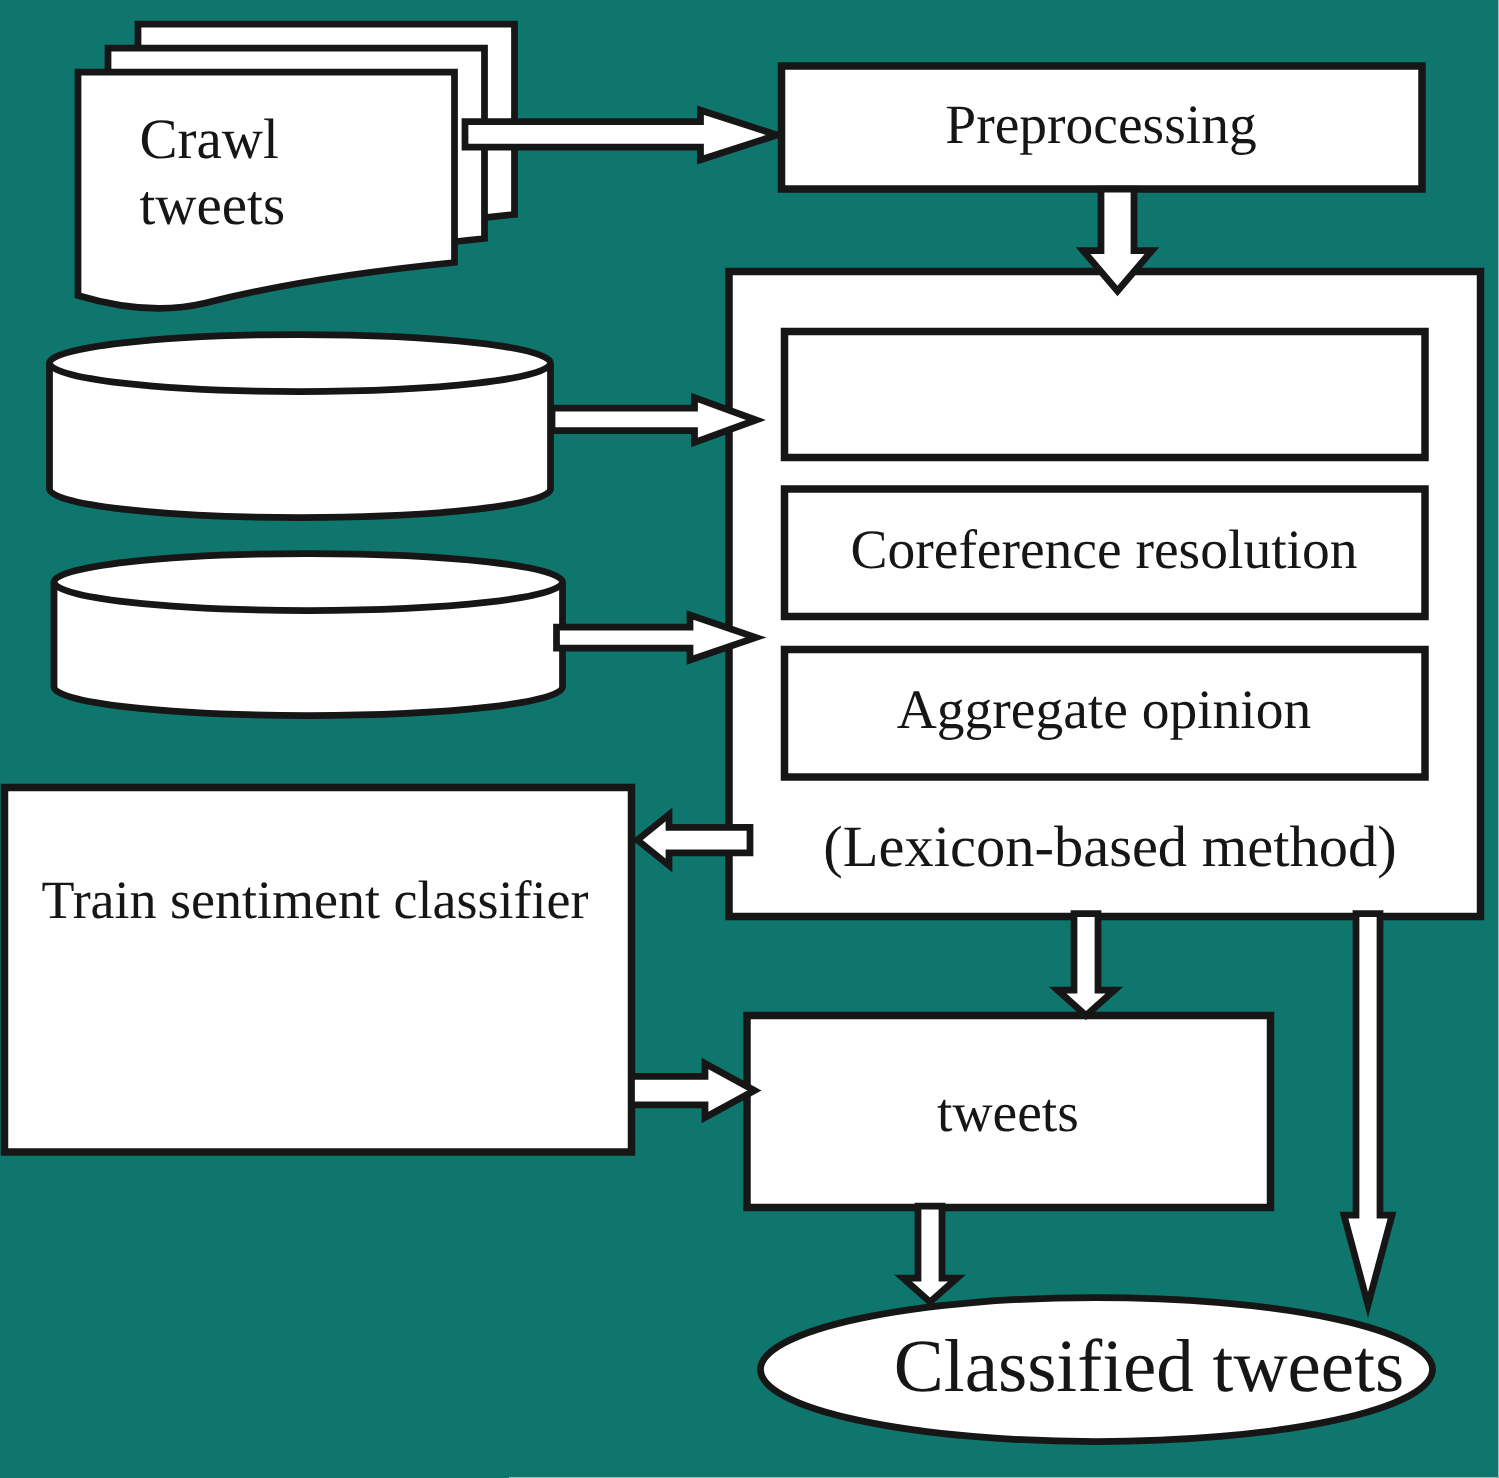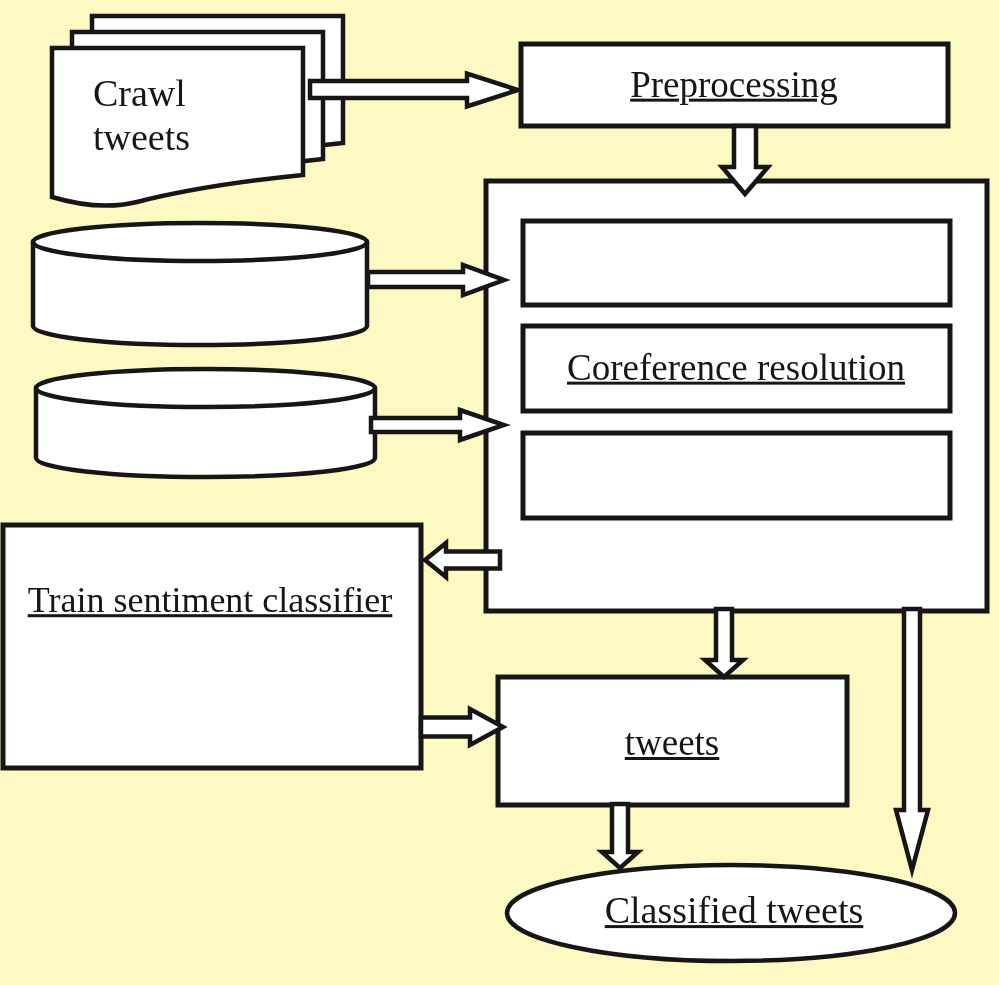--- a/index.html
+++ b/index.html
@@ -4,55 +4,54 @@
 <style>
   html, body {
     margin: 0;
     padding: 0;
     background: #ffffff;
   }
   .stage {
     position: relative;
     width: 999px;
     height: 985px;
-    background: #fef9c3;
+    background: #0f766e;
     font-family: "Liberation Serif", "DejaVu Serif", serif;
     color: #161616;
     overflow: hidden;
   }
   .stage svg {
     position: absolute;
     left: 0;
     top: 0;
   }
   .lbl {
     position: absolute;
     white-space: nowrap;
     font-size: 37px;
     line-height: 1.1;
     color: #161616;
     transform: translate(-50%, -50%);
     text-align: left;
-    text-decoration: underline;
   }
   .lbl.multiline {
     white-space: normal;
   }
   .lbl-crawl {
     position: absolute;
     left: 93px;
     top: 71px;
     font-size: 38px;
     line-height: 44px;
     text-align: left;
     color: #161616;
   }
   .lbl-crawl div { white-space: nowrap; }
   .fs36 { font-size: 36px; }
-  .fs38 { font-size: 38px; }
+  .fs38 { font-size: 50px; margin-left: 32px; }
   .fs39 { font-size: 39px; }
   .extract-lines div { line-height: 40px; white-space: nowrap; }
 </style>
 </head>
 <body>
 
 <div class="stage">
 
   <svg width="999" height="985" viewBox="0 0 999 985">
     <g fill="#ffffff" stroke="#161616" stroke-width="4.5" stroke-linejoin="miter">
@@ -103,21 +102,23 @@
   <div class="lbl-crawl">
     <div>Crawl</div>
     <div>tweets</div>
   </div>
 
   <div class="lbl" style="left:734px; top:85px;">Preprocessing</div>
 
 
   <div class="lbl" style="left:736px; top:368px;">Coreference resolution</div>
 
+  <div class="lbl" style="left:736px; top:475px;">Aggregate opinion</div>
 
+  <div class="lbl fs39" style="left:740px; top:566px;">(Lexicon-based method)</div>
 
 
 
   <div class="lbl fs36" style="left:210px; top:601px;">Train sentiment classifier</div>
 
 
   <div class="lbl multiline extract-lines" style="left:672px; top:743px;">
     <div>tweets</div>
   </div>
 

